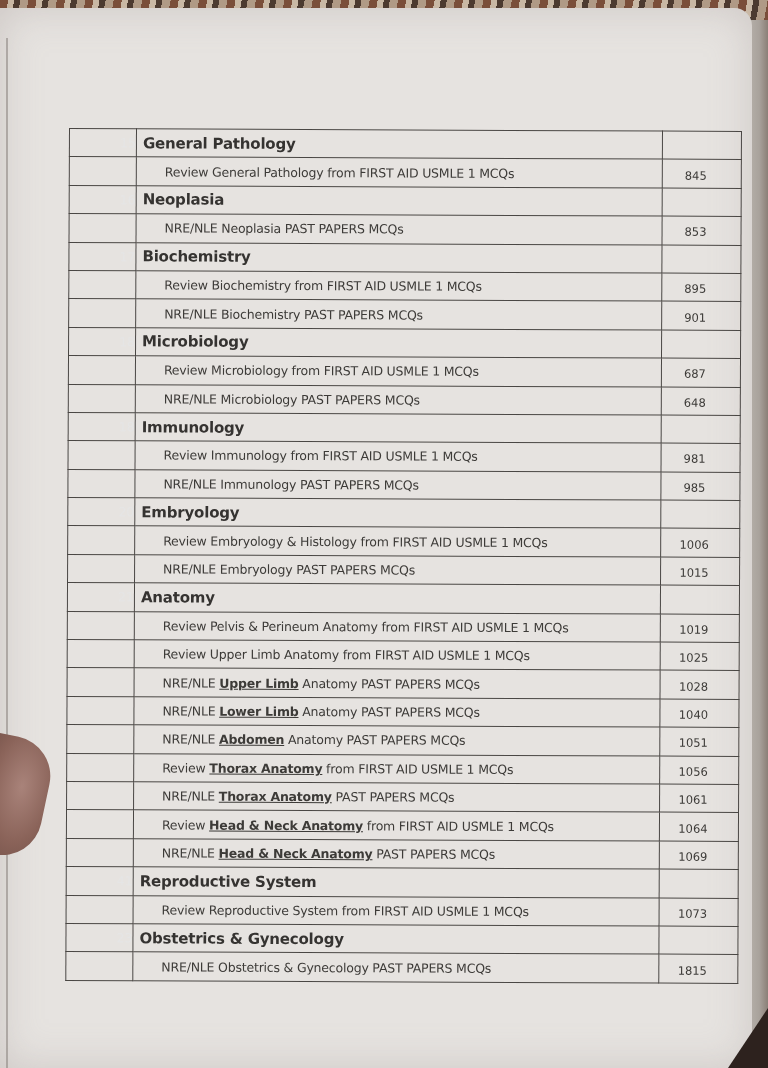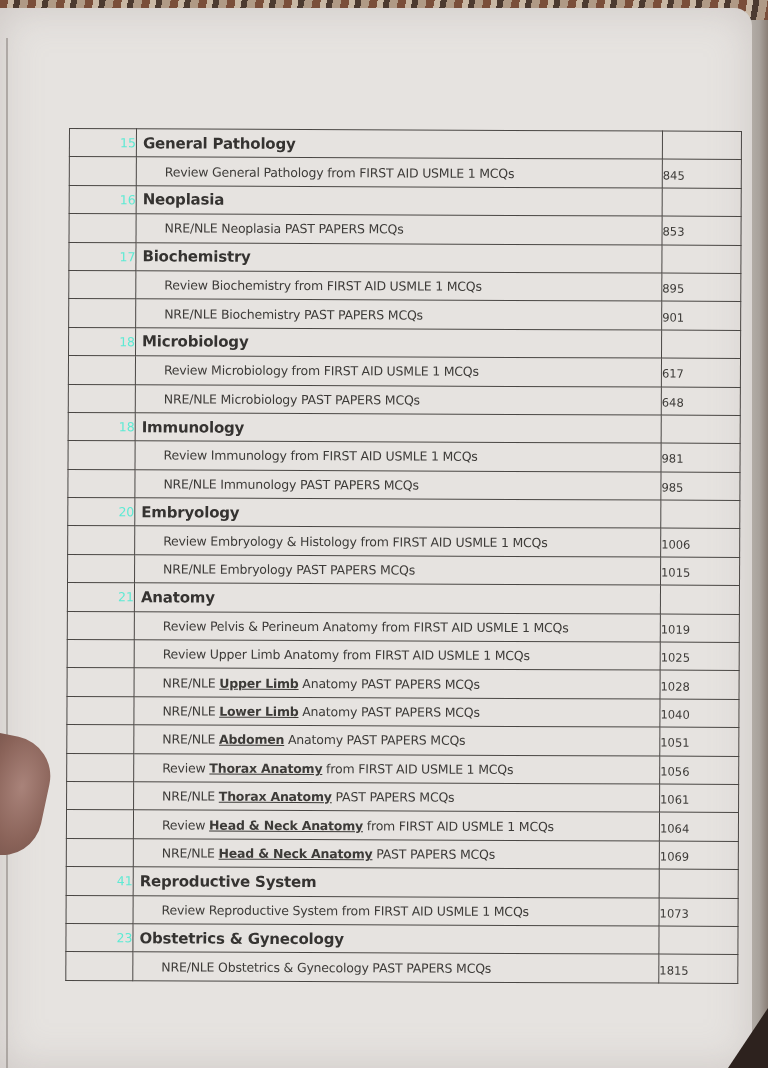--- a/index.html
+++ b/index.html
@@ -74,40 +74,40 @@
     table.toc td {
       border: 1px solid #4a4744;
       padding: 0;
       height: 24.4px;
       vertical-align: middle;
     }
     td.num {
       width: 66px;
       text-align: right;
       font-size: 12.5px;
-      color: #5eead4;
+      color: #e5e5e5;
     }
     td.title {
       font-size: 15px;
       font-weight: bold;
       padding-left: 6px !important;
       color: #353331;
       letter-spacing: -0.2px;
     }
     td.entry {
       font-size: 12.5px;
       padding-left: 28px !important;
       color: #3d3b38;
       letter-spacing: -0.2px;
       white-space: nowrap;
     }
     td.entry b { font-weight: bold; text-decoration: underline; }
     td.page-no {
       width: 66px;
-      text-align: left;
+      text-align: center;
       padding-right: 12px !important;
       font-size: 11.5px;
       color: #3d3b38;
       padding-top: 3px !important;
     }
   </style>
 </head>
 <body>
 
 <div class="carpet"></div>
@@ -159,21 +159,21 @@
     </tr>
 
     <tr>
       <td class="num">18</td>
       <td class="title">Microbiology</td>
       <td class="page-no"></td>
     </tr>
     <tr>
       <td class="num"></td>
       <td class="entry"><span>Review Microbiology from FIRST AID USMLE 1 MCQs</span></td>
-      <td class="page-no">617</td>
+      <td class="page-no">687</td>
     </tr>
     <tr>
       <td class="num"></td>
       <td class="entry"><span>NRE/NLE Microbiology  PAST PAPERS MCQs</span></td>
       <td class="page-no">648</td>
     </tr>
 
     <tr>
       <td class="num">18</td>
       <td class="title">Immunology</td>

